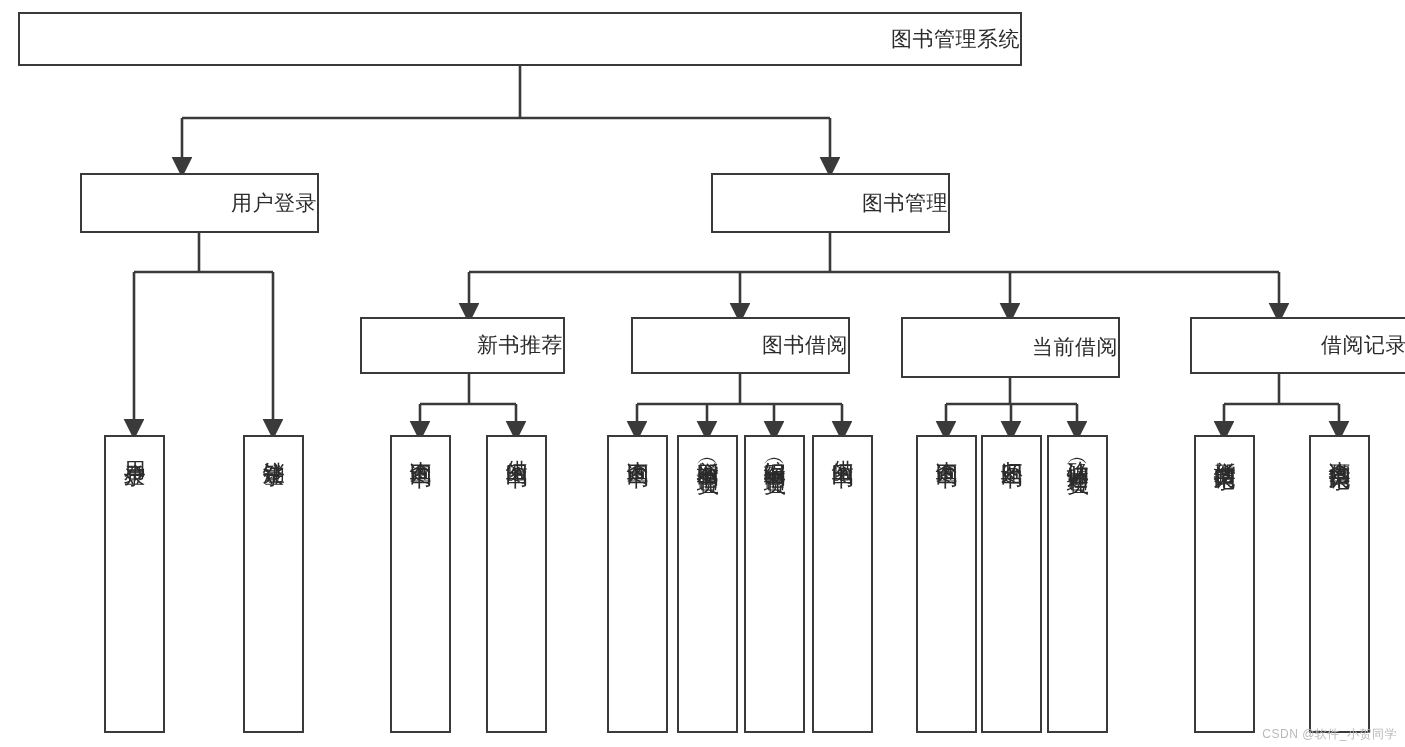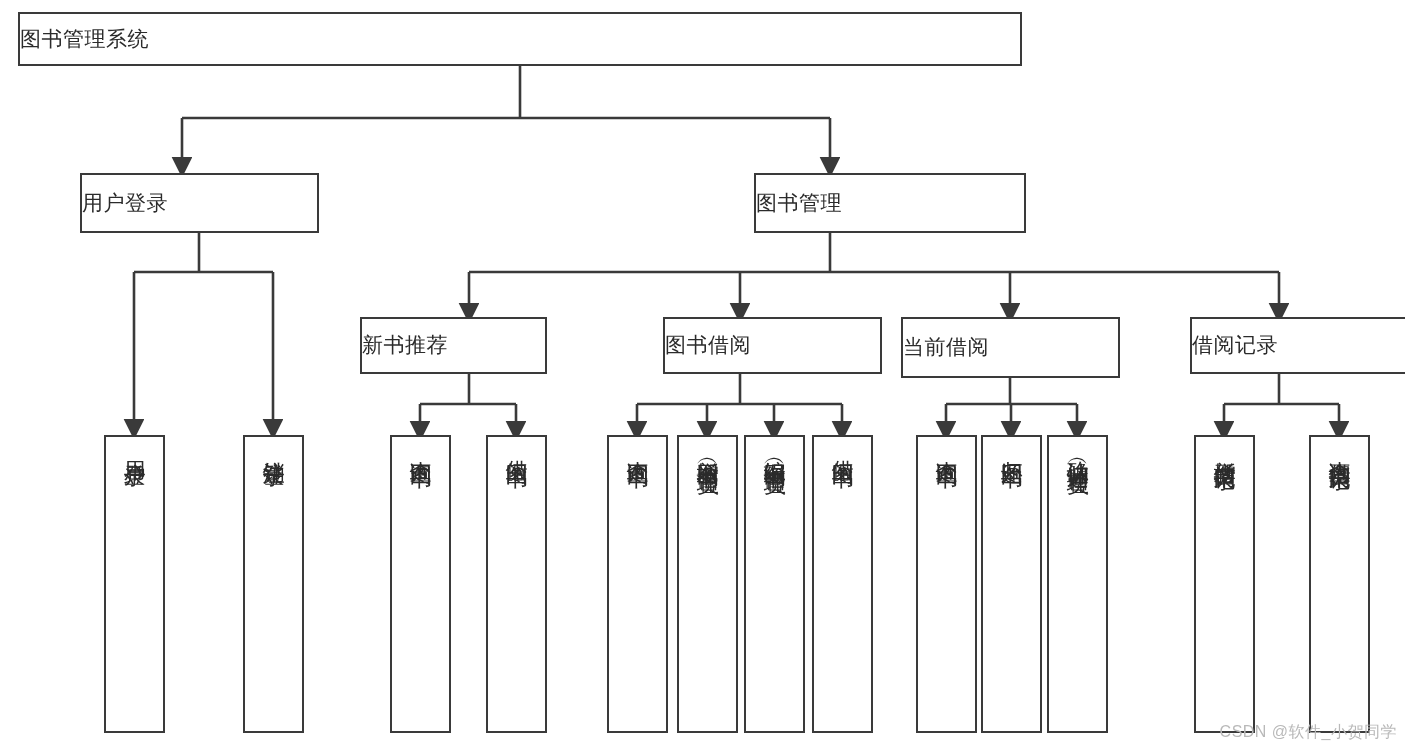--- a/index.html
+++ b/index.html
@@ -26,21 +26,21 @@
     width: 1405px;
     height: 747px;
   }
   .node {
     position: absolute;
     box-sizing: border-box;
     background: #ffffff;
     border: 2.5px solid #3a3a3a;
     display: flex;
     align-items: center;
-    justify-content: flex-start;
+    justify-content: flex-end;
     color: #2b2b2b;
   }
   .node-label {
     font-size: 21px;
     line-height: 1.28;
     letter-spacing: 0.5px;
     white-space: nowrap;
   }
   .node.leaf {
     align-items: flex-start;
@@ -53,21 +53,21 @@
     font-size: 22px;
     line-height: 1.12;
     letter-spacing: 2px;
     white-space: normal;
     text-align: left;
   }
   .watermark {
     position: absolute;
     right: 8px;
     bottom: 4px;
-    font-size: 16px;
+    font-size: 12px;
     color: #b9b9b9;
     letter-spacing: 0.5px;
     white-space: nowrap;
     pointer-events: none;
     text-align: center;
   }
 </style>
 </head>
 <body>
 
@@ -123,28 +123,28 @@
     </g>
   </svg>
 
   <div class="node" style="left:18px; top:12px; width:1004px; height:54px;">
     <span class="node-label">图书管理系统</span>
   </div>
 
   <div class="node" style="left:80px; top:173px; width:239px; height:60px;">
     <span class="node-label">用户登录</span>
   </div>
-  <div class="node" style="left:711px; top:173px; width:272px; height:60px;margin-left:43px;">
+  <div class="node" style="left:711px; top:173px; width:239px; height:60px;">
     <span class="node-label">图书管理</span>
   </div>
 
-  <div class="node" style="left:360px; top:317px; width:187px; height:57px;">
+  <div class="node" style="left:360px; top:317px; width:205px; height:57px;">
     <span class="node-label">新书推荐</span>
   </div>
-  <div class="node" style="left:631px; top:317px; width:219px; height:57px;margin-left:32px;">
+  <div class="node" style="left:631px; top:317px; width:219px; height:57px;">
     <span class="node-label">图书借阅</span>
   </div>
   <div class="node" style="left:901px; top:317px; width:219px; height:61px;">
     <span class="node-label">当前借阅</span>
   </div>
   <div class="node" style="left:1170px; top:317px; width:219px; height:57px;margin-left:20px;">
     <span class="node-label">借阅记录</span>
   </div>
 
   <div class="node leaf" style="left:104px; top:435px; width:61px; height:298px;">

